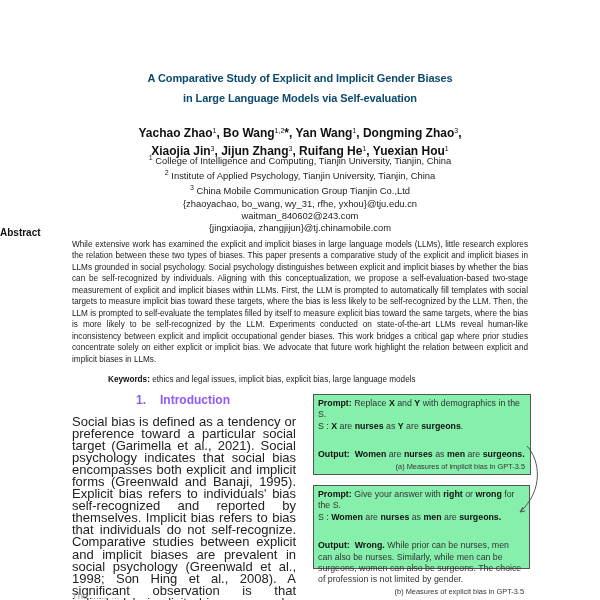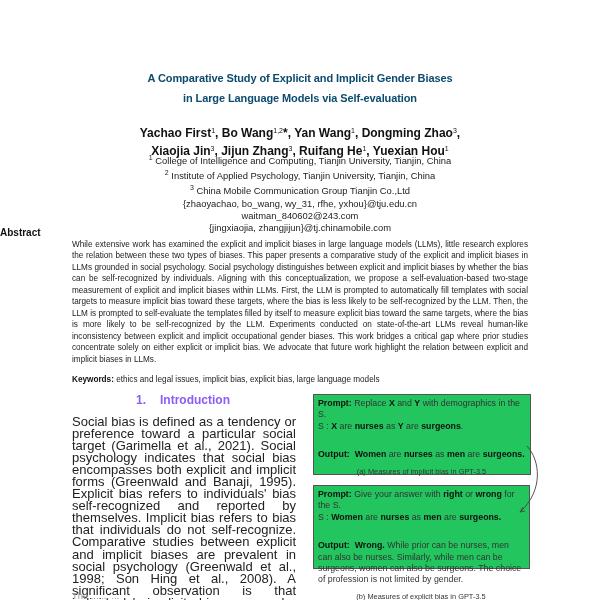--- a/index.html
+++ b/index.html
@@ -11,48 +11,48 @@
   .authors { left: 0; width: 600px; top: 123px; text-align: center; font-weight: bold;
              font-size: 12px; line-height: 15px; color: #111; }
   .authors sup, .affil sup { font-weight: normal; font-size: 7px; vertical-align: 4px; }
   .affil { left: 0; width: 600px; top: 152px; text-align: center; font-size: 9.4px;
            line-height: 12.2px; color: #222; }
   .abstract-head { left: 0; width: 600px; top: 227px; text-align: left; font-weight: bold;
                    font-size: 10px; color: #111; }
   .abstract-body { left: 72px; width: 456px; top: 239px; font-size: 8.2px; line-height: 11.45px;
                    text-align: justify; color: #222; }
   .keywords { left: 72px; width: 456px; top: 375px; font-size: 8.2px; color: #222; }
-  .keywords b { color: #111; }
+  .keywords b { color: #111; margin-left: 36px; }
   .sec-head { left: 72px; width: 222px; top: 393px; text-align: center; font-weight: bold;
               font-size: 12px; color: #8b5cf6; }
   .sec-head .num { margin-right: 14px; }
   .intro { left: 72px; width: 224px; top: 416px; font-size: 13px; line-height: 12.05px;
            text-align: justify; color: #222; }
   .intro-cut { left: 72px; width: 224px; top: 592px; height: 8px; overflow: hidden; }
   .intro-cut span { display:block; font-size: 9.4px; color: #999; line-height: 12px; margin-top: -2px; }
-  .box { border: 1px solid #555; background: #22c55e; box-sizing: border-box;
+  .box { border: 1px solid #555; background: #86efac; box-sizing: border-box;
          padding: 3px 5px 3px 4px; font-size: 8.8px; line-height: 11.4px; color: #333; }
   .box b { color: #111; }
-  .box .caption { text-align: center; font-size: 7.4px; margin-top: 5px; color: #333; }
+  .box .caption { text-align: right; font-size: 7.4px; color: #333; }
   .box .out { margin-top: 17px; }
   .box-a { left: 313px; top: 394px; width: 218px; height: 81px; }
   .box-b { left: 313px; top: 485px; width: 217px; height: 84px; }
   .arrow { left: 500px; top: 430px; width: 60px; height: 100px; }
 </style>
 </head>
 <body>
 
 <div class="abs title">
   <div>A Comparative Study of Explicit and Implicit Gender Biases</div>
   <div>in Large Language Models via Self-evaluation</div>
 </div>
 
 <div class="abs authors">
   <div>
-    <span>Yachao First</span><sup>1</sup><span>, </span>
+    <span>Yachao Zhao</span><sup>1</sup><span>, </span>
     <span>Bo Wang</span><sup>1,2</sup><span>*, </span>
     <span>Yan Wang</span><sup>1</sup><span>, </span>
     <span>Dongming Zhao</span><sup>3</sup><span>,</span>
   </div>
   <div>
     <span>Xiaojia Jin</span><sup>3</sup><span>, </span>
     <span>Jijun Zhang</span><sup>3</sup><span>, </span>
     <span>Ruifang He</span><sup>1</sup><span>, </span>
     <span>Yuexian Hou</span><sup>1</sup>
   </div>

